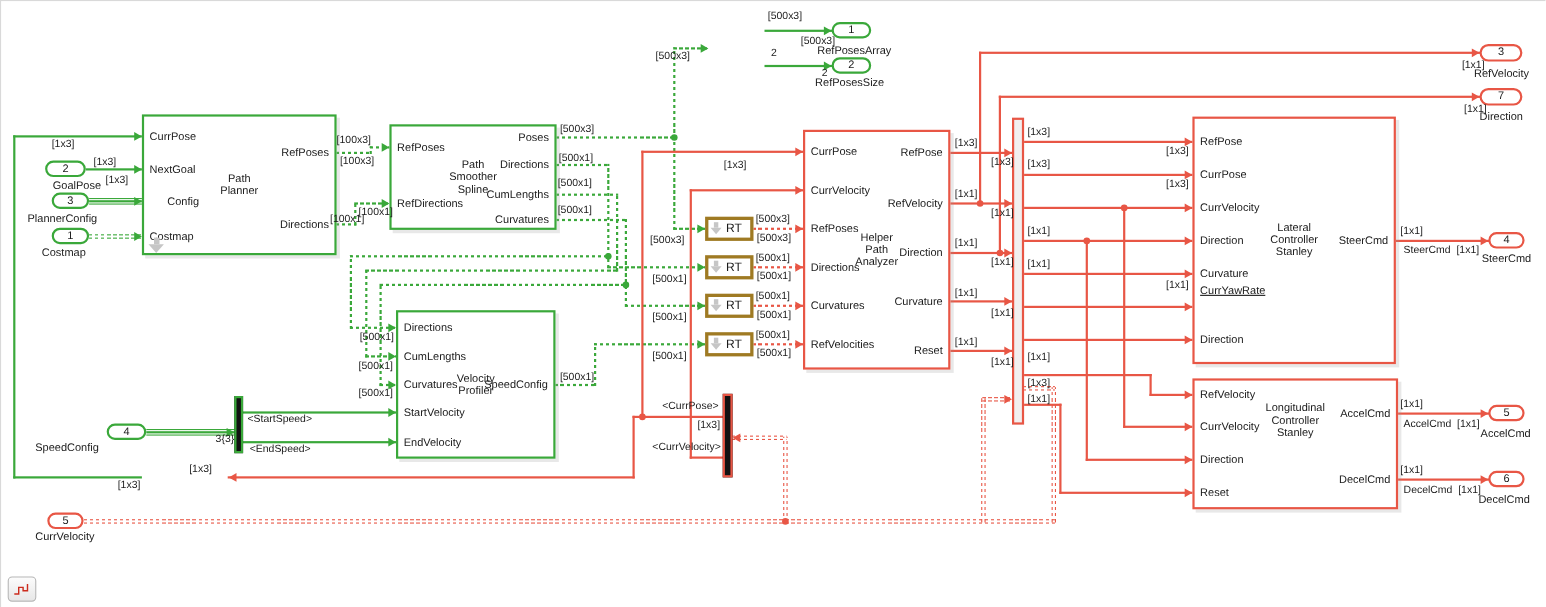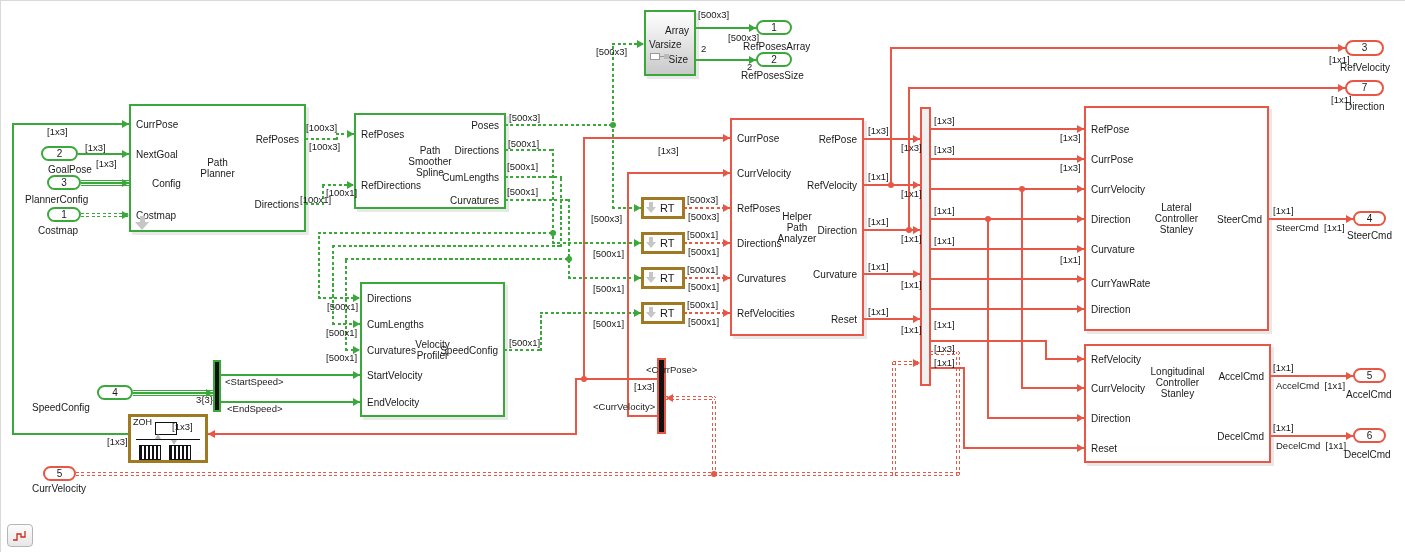--- a/index.html
+++ b/index.html
@@ -247,75 +247,58 @@
       <div class="blk-title" style="top: 94px;">
         <div>Lateral</div>
         <div>Controller</div>
         <div>Stanley</div>
       </div>
       <span class="pl" style="left: 5px; top: 16px;">RefPose</span>
       <span class="pl" style="left: 5px; top: 46px;">CurrPose</span>
       <span class="pl" style="left: 5px; top: 76px;">CurrVelocity</span>
       <span class="pl" style="left: 5px; top: 106px;">Direction</span>
       <span class="pl" style="left: 5px; top: 136px;">Curvature</span>
-      <span class="pl" style="left: 5px; top: 170px;">CurrYawRate</span>
+      <span class="pl" style="left: 5px; top: 151px; text-decoration: underline;">CurrYawRate</span>
       <span class="pl" style="left: 5px; top: 196px;">Direction</span>
       <span class="pl out" style="right: 5px; top: 106px;">SteerCmd</span>
     </div>
     <div class="blk" style="left: 1083px; top: 343px; width: 183px; height: 115px; border: 2px solid rgb(232, 86, 69);">
       <div class="blk-title" style="top: 20px;">
         <div>Longitudinal</div>
         <div>Controller</div>
         <div>Stanley</div>
       </div>
       <span class="pl" style="left: 5px; top: 8px;">RefVelocity</span>
       <span class="pl" style="left: 5px; top: 37px;">CurrVelocity</span>
       <span class="pl" style="left: 5px; top: 67px;">Direction</span>
       <span class="pl" style="left: 5px; top: 97px;">Reset</span>
       <span class="pl out" style="right: 5px; top: 25px;">AccelCmd</span>
       <span class="pl out" style="right: 5px; top: 85px;">DecelCmd</span>
     </div>
     <div style="position: absolute; left: 139px; top: 215px; width: 5px; height: 6px; background: rgb(198, 198, 198);"></div>
     <div style="position: absolute; left: 134px; top: 221px; width: 0px; height: 0px; border-left: 7.5px solid transparent; border-right: 7.5px solid transparent; border-top: 8px solid rgb(198, 198, 198);"></div>
-    <div class="blk" style="left: 643px; top: 9px; width: 48px; height: 62px; border: 2px solid rgb(58, 168, 58); background: linear-gradient(rgb(255, 255, 255), rgb(201, 201, 201));">
-      <span class="pl out" style="right: 5px; top: 13px;">Array</span>
-      <span class="pl" style="left: 3px; top: 27px;">Varsize</span>
-      <span class="pl out" style="right: 6px; top: 42px;">Size</span>
-      <div style="position: absolute; left: 4px; top: 44px; width: 20px; height: 1px; background: rgb(153, 153, 153);"></div>
-      <div style="position: absolute; left: 4px; top: 41px; width: 8px; height: 5px; border: 1px solid rgb(153, 153, 153); background: rgb(255, 255, 255);"></div>
-      <div style="position: absolute; left: 18px; top: 42px; width: 5px; height: 5px; background: rgb(187, 187, 187);"></div>
-    </div>
     <div style="position: absolute; left: 640px; top: 196px; width: 44px; height: 22px; background: rgb(255, 255, 255); border: 3px solid rgb(159, 122, 35); box-sizing: border-box;">
       <div style="position: absolute; left: 5px; top: 2px; width: 4px; height: 5px; background: rgb(198, 198, 198);"></div>
       <div style="position: absolute; left: 2px; top: 7px; width: 0px; height: 0px; border-left: 5px solid transparent; border-right: 5px solid transparent; border-top: 6px solid rgb(198, 198, 198);"></div>
       <span style="position: absolute; left: 16px; top: 2px; font-size: 11px;">RT</span>
     </div>
     <div style="position: absolute; left: 640px; top: 231px; width: 44px; height: 22px; background: rgb(255, 255, 255); border: 3px solid rgb(159, 122, 35); box-sizing: border-box;">
       <div style="position: absolute; left: 5px; top: 2px; width: 4px; height: 5px; background: rgb(198, 198, 198);"></div>
       <div style="position: absolute; left: 2px; top: 7px; width: 0px; height: 0px; border-left: 5px solid transparent; border-right: 5px solid transparent; border-top: 6px solid rgb(198, 198, 198);"></div>
       <span style="position: absolute; left: 16px; top: 2px; font-size: 11px;">RT</span>
     </div>
     <div style="position: absolute; left: 640px; top: 266px; width: 44px; height: 22px; background: rgb(255, 255, 255); border: 3px solid rgb(159, 122, 35); box-sizing: border-box;">
       <div style="position: absolute; left: 5px; top: 2px; width: 4px; height: 5px; background: rgb(198, 198, 198);"></div>
       <div style="position: absolute; left: 2px; top: 7px; width: 0px; height: 0px; border-left: 5px solid transparent; border-right: 5px solid transparent; border-top: 6px solid rgb(198, 198, 198);"></div>
       <span style="position: absolute; left: 16px; top: 2px; font-size: 11px;">RT</span>
     </div>
     <div style="position: absolute; left: 640px; top: 301px; width: 44px; height: 22px; background: rgb(255, 255, 255); border: 3px solid rgb(159, 122, 35); box-sizing: border-box;">
       <div style="position: absolute; left: 5px; top: 2px; width: 4px; height: 5px; background: rgb(198, 198, 198);"></div>
       <div style="position: absolute; left: 2px; top: 7px; width: 0px; height: 0px; border-left: 5px solid transparent; border-right: 5px solid transparent; border-top: 6px solid rgb(198, 198, 198);"></div>
       <span style="position: absolute; left: 16px; top: 2px; font-size: 11px;">RT</span>
-    </div>
-    <div style="position: absolute; left: 127px; top: 413px; width: 80px; height: 49px; background: rgb(255, 255, 255); border: 3px solid rgb(159, 122, 35); box-sizing: border-box;">
-      <span style="position: absolute; left: 2px; top: 0px; font-size: 9px;">ZOH</span>
-      <div style="position: absolute; left: 24px; top: 5px; width: 20px; height: 11px; border: 1px solid rgb(17, 17, 17); background: rgb(255, 255, 255);"></div>
-      <div style="position: absolute; left: 5px; top: 22px; width: 64px; height: 1px; background: rgb(17, 17, 17);"></div>
-      <div style="position: absolute; left: 24px; top: 17px; width: 0px; height: 0px; border-left: 3.5px solid transparent; border-right: 3.5px solid transparent; border-bottom: 5px solid rgb(184, 184, 184);"></div>
-      <div style="position: absolute; left: 40px; top: 23px; width: 0px; height: 0px; border-left: 3.5px solid transparent; border-right: 3.5px solid transparent; border-top: 5px solid rgb(184, 184, 184);"></div>
-      <div style="position: absolute; left: 8px; top: 28px; width: 20px; height: 13px; border: 1px solid rgb(17, 17, 17); background: repeating-linear-gradient(90deg, rgb(17, 17, 17) 0px, rgb(17, 17, 17) 2px, rgb(255, 255, 255) 2px, rgb(255, 255, 255) 4px);"></div>
-      <div style="position: absolute; left: 38px; top: 28px; width: 20px; height: 13px; border: 1px solid rgb(17, 17, 17); background: repeating-linear-gradient(90deg, rgb(17, 17, 17) 0px, rgb(17, 17, 17) 2px, rgb(255, 255, 255) 2px, rgb(255, 255, 255) 4px);"></div>
     </div>
     <div class="oval" style="left: 40px; top: 145px; width: 33px; height: 11px; border: 2.5px solid rgb(58, 168, 58); border-radius: 8px; line-height: 11px;">2</div>
     <span class="pname" style="left: 47px; top: 163px;">GoalPose</span>
     <div class="oval" style="left: 46px; top: 174px; width: 30px; height: 11px; border: 2.5px solid rgb(58, 168, 58); border-radius: 8px; line-height: 11px;">3</div>
     <span class="pname" style="left: 24px; top: 193px;">PlannerConfig</span>
     <div class="oval" style="left: 46px; top: 206px; width: 30px; height: 11px; border: 2.5px solid rgb(58, 168, 58); border-radius: 8px; line-height: 11px;">1</div>
     <span class="pname" style="left: 37px; top: 224px;">Costmap</span>
     <div class="oval" style="left: 96px; top: 384px; width: 32px; height: 11px; border: 2.5px solid rgb(58, 168, 58); border-radius: 8px; line-height: 11px;">4</div>
     <span class="pname" style="left: 31px; top: 401px;">SpeedConfig</span>
     <div class="oval" style="left: 42px; top: 465px; width: 29px; height: 11px; border: 2.5px solid rgb(232, 86, 69); border-radius: 8px; line-height: 11px;">5</div>
@@ -356,21 +339,21 @@
     <span class="lbl" style="left: 508px; top: 337px;">[500x1]</span>
     <span class="lbl" style="left: 195px; top: 394px;">3{3}</span>
     <span class="lbl" style="left: 224px; top: 376px;">&lt;StartSpeed&gt;</span>
     <span class="lbl" style="left: 226px; top: 403px;">&lt;EndSpeed&gt;</span>
     <span class="lbl" style="left: 697px; top: 9px;">[500x3]</span>
     <span class="lbl" style="left: 727px; top: 32px;">[500x3]</span>
     <span class="lbl" style="left: 700px; top: 43px;">2</span>
     <span class="lbl" style="left: 746px; top: 61px;">2</span>
     <span class="lbl" style="left: 106px; top: 436px;">[1x3]</span>
     <span class="lbl" style="left: 171px; top: 421px;">[1x3]</span>
-    <span class="lbl" style="left: 601px; top: 364px; margin-left: 44px;">&lt;CurrPose&gt;</span>
+    <span class="lbl" style="left: 601px; top: 364px;">&lt;CurrPose&gt;</span>
     <span class="lbl" style="left: 633px; top: 381px;">[1x3]</span>
     <span class="lbl" style="left: 592px; top: 401px;">&lt;CurrVelocity&gt;</span>
     <span class="lbl" style="left: 657px; top: 145px;">[1x3]</span>
     <span class="lbl" style="left: 686px; top: 194px;">[500x3]</span>
     <span class="lbl" style="left: 687px; top: 211px;">[500x3]</span>
     <span class="lbl" style="left: 686px; top: 229px;">[500x1]</span>
     <span class="lbl" style="left: 687px; top: 246px;">[500x1]</span>
     <span class="lbl" style="left: 686px; top: 264px;">[500x1]</span>
     <span class="lbl" style="left: 687px; top: 281px;">[500x1]</span>
     <span class="lbl" style="left: 686px; top: 299px;">[500x1]</span>

